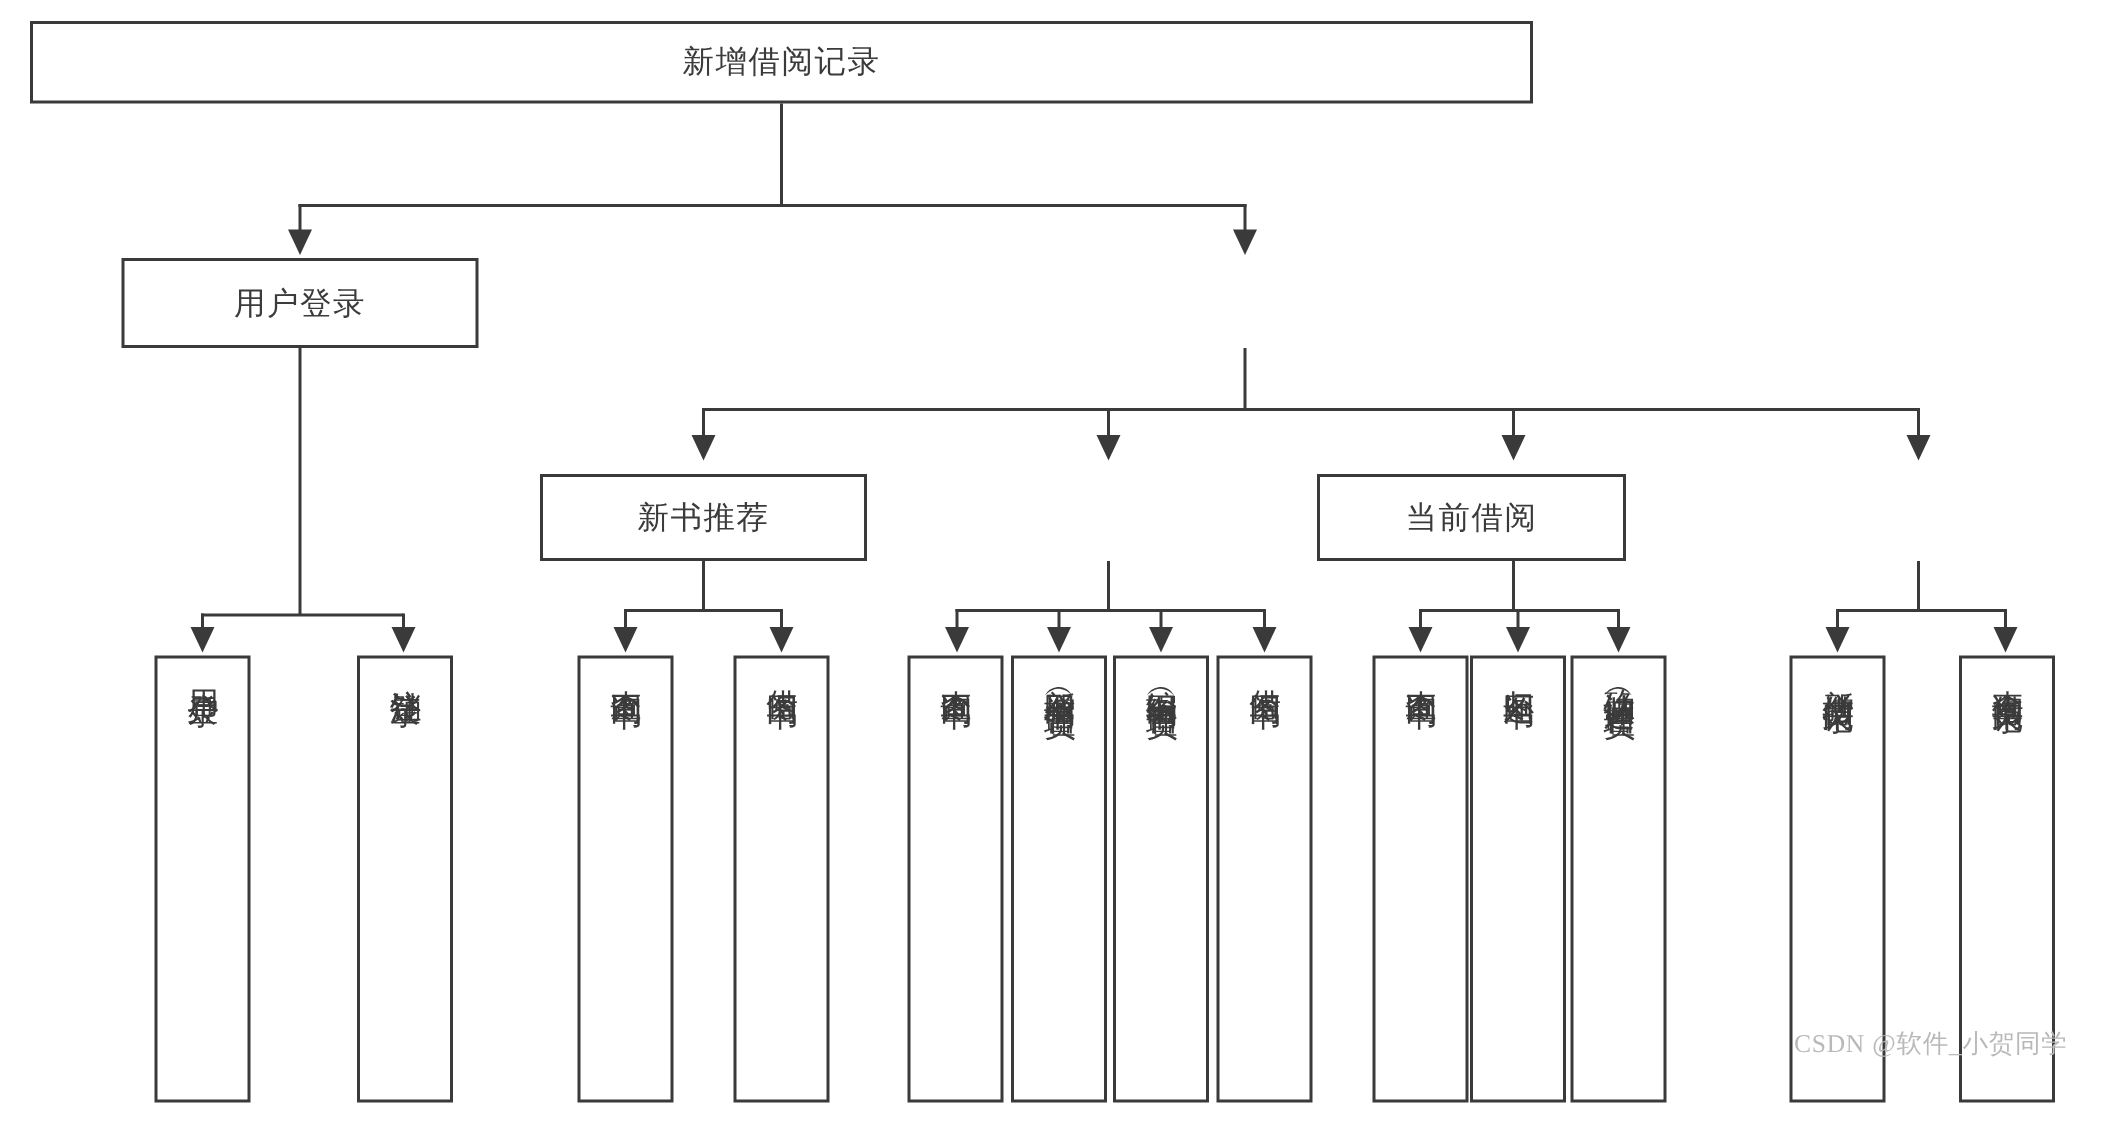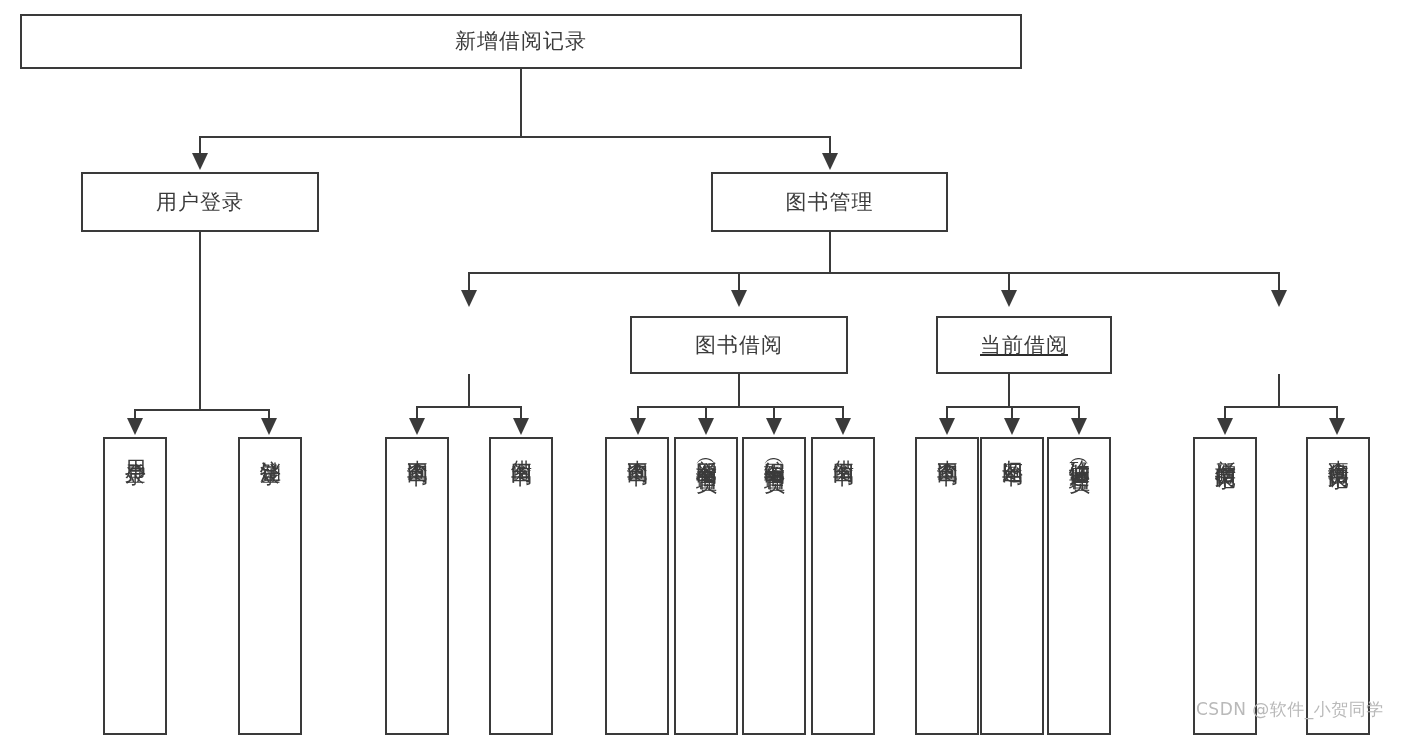--- a/index.html
+++ b/index.html
@@ -100,23 +100,20 @@
   <div class="vline" style="left:199px; top:136px; width:2px; height:19px;"></div>
   <div class="arrow" style="left:192px; top:153px;"></div>
 
   <div class="vline" style="left:829px; top:136px; width:2px; height:19px;"></div>
   <div class="arrow" style="left:822px; top:153px;"></div>
 
   <div class="node horizontal" style="left:81px; top:172px; width:238px; height:60px;">
     <span class="label">用户登录</span>
   </div>
 
-  <div class="node horizontal" style="left:711px; top:172px; width:237px; height:60px;">
-    <span class="label">图书管理</span>
-  </div>
 
   <div class="vline" style="left:199px; top:232px; width:2px; height:178px;"></div>
   <div class="hline" style="left:134px; top:409px; width:135px; height:2px;"></div>
   <div class="vline" style="left:134px; top:409px; width:2px; height:11px;"></div>
   <div class="arrow" style="left:127px; top:418px;"></div>
   <div class="vline" style="left:268px; top:409px; width:2px; height:11px;"></div>
   <div class="arrow" style="left:261px; top:418px;"></div>
 
   <div class="vline" style="left:829px; top:232px; width:2px; height:41px;"></div>
   <div class="hline" style="left:468px; top:272px; width:812px; height:2px;"></div>
@@ -126,24 +123,24 @@
 
   <div class="vline" style="left:738px; top:272px; width:2px; height:20px;"></div>
   <div class="arrow" style="left:731px; top:290px;"></div>
 
   <div class="vline" style="left:1008px; top:272px; width:2px; height:20px;"></div>
   <div class="arrow" style="left:1001px; top:290px;"></div>
 
   <div class="vline" style="left:1278px; top:272px; width:2px; height:20px;"></div>
   <div class="arrow" style="left:1271px; top:290px;"></div>
 
-  <div class="node horizontal" style="left:630px; top:316px; width:218px; height:58px;">
-    <span class="label">图书借阅</span>
-  </div>
-  <div class="node horizontal" style="left:936px; top:316px; width:176px; height:58px;text-decoration:underline;">
+  <div class="node horizontal" style="left:360px; top:316px; width:218px; height:58px;">
+    <span class="label">新书推荐</span>
+  </div>
+  <div class="node horizontal" style="left:878px; top:316px; width:206px; height:58px;">
     <span class="label">当前借阅</span>
   </div>
 
   <div class="vline" style="left:468px; top:374px; width:2px; height:33px;"></div>
   <div class="hline" style="left:416px; top:406px; width:106px; height:2px;"></div>
   <div class="vline" style="left:416px; top:406px; width:2px; height:14px;"></div>
   <div class="arrow" style="left:409px; top:418px;"></div>
   <div class="vline" style="left:520px; top:406px; width:2px; height:14px;"></div>
   <div class="arrow" style="left:513px; top:418px;"></div>
 
@@ -211,15 +208,15 @@
     <span class="label">确认归还（管理员）</span>
   </div>
 
   <div class="node vertical" style="left:1193px; top:437px; width:64px; height:298px;">
     <span class="label">新增借阅记录</span>
   </div>
   <div class="node vertical" style="left:1306px; top:437px; width:64px; height:298px;">
     <span class="label">查询借阅记录</span>
   </div>
 
-  <div id="watermark" style="left:1196px; top:698px;">CSDN @软件_小贺同学</div>
+  <div id="watermark" style="left:1196px; top:684px;font-family:Liberation Serif, serif;">CSDN @软件_小贺同学</div>
 
 </div>
 
 </body></html>

